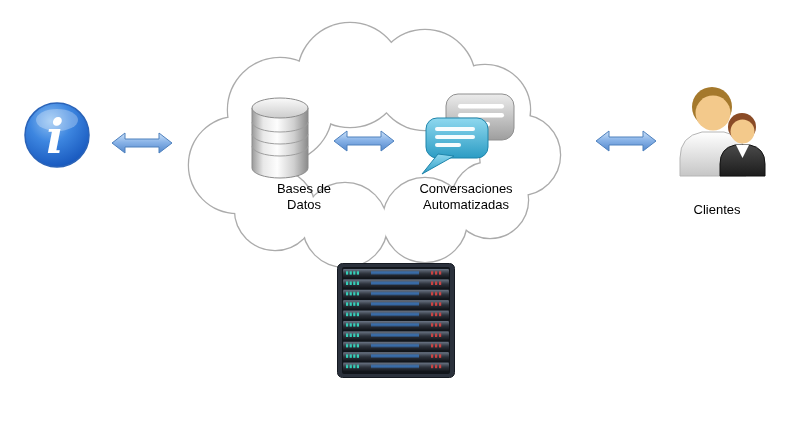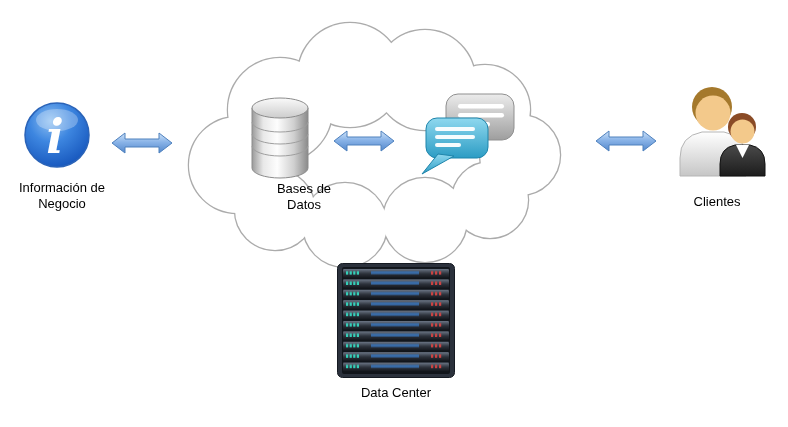--- a/index.html
+++ b/index.html
@@ -25,21 +25,21 @@
   #icon-info    { left: 23px;  top: 101px; width: 68px;  height: 68px; }
   #label-info   { left: 10px;  top: 180px; width: 104px; }
   #arrow-1      { left: 112px; top: 132px; width: 60px;  height: 22px; }
   #icon-db      { left: 251px; top: 96px;  width: 58px;  height: 84px; }
   #label-db     { left: 248px; top: 181px; width: 70px; margin-left: 21px; }
   #arrow-2      { left: 334px; top: 130px; width: 60px;  height: 22px; }
   #icon-chat    { left: 408px; top: 92px;  width: 110px; height: 88px; }
   #label-conv   { left: 406px; top: 181px; width: 120px; }
   #arrow-3      { left: 596px; top: 130px; width: 60px;  height: 22px; }
   #icon-people  { left: 668px; top: 80px;  width: 100px; height: 100px; }
-  #label-cli    { left: 667px; top: 194px; width: 100px; }
+  #label-cli    { left: 667px; top: 202px; width: 100px; }
   #icon-rack    { left: 337px; top: 263px; width: 118px; height: 115px; }
   #label-dc     { left: 337px; top: 385px; width: 118px; }
 </style>
 </head>
 <body>
 
 <div class="canvas">
 
   <svg id="cloud" class="abs cloud" viewBox="0 0 400 250">
     <g stroke="#ababab" stroke-width="2.5" fill="#ffffff">
@@ -74,21 +74,20 @@
         <stop offset="0" stop-color="#8ec0f2"></stop>
         <stop offset="0.35" stop-color="#3d86e0"></stop>
         <stop offset="0.75" stop-color="#1a5bc0"></stop>
         <stop offset="1" stop-color="#0c3f92"></stop>
       </radialGradient>
     </defs>
     <circle cx="34" cy="34" r="32" fill="url(#infog)" stroke="#2a63b8" stroke-width="1.5"></circle>
     <ellipse cx="34" cy="19" rx="21" ry="11" fill="#ffffff" opacity="0.28"></ellipse>
     <text x="32" y="52" text-anchor="middle" font-family="DejaVu Serif, serif" font-style="italic" font-weight="bold" font-size="46" fill="#ffffff">i</text>
   </svg>
-  <div id="label-info" class="abs node-label">Información de Negocio</div>
 
   <svg id="arrow-1" class="abs connector" viewBox="0 0 60 22">
     <defs>
       <linearGradient id="ag1" x1="0" y1="0" x2="0" y2="1">
         <stop offset="0" stop-color="#cfe3f8"></stop>
           <stop offset="0.45" stop-color="#8ab4e8"></stop>
           <stop offset="1" stop-color="#5488cc"></stop>
       </linearGradient>
     </defs>
     <polygon points="0,11 13,1 13,7 47,7 47,1 60,11 47,21 47,15 13,15 13,21" fill="url(#ag1)" stroke="#4f81bd" stroke-width="1"></polygon>
@@ -143,20 +142,21 @@
     <rect x="50" y="12" width="46" height="4.5" rx="2.2" fill="#ffffff"></rect>
     <rect x="50" y="21" width="46" height="4.5" rx="2.2" fill="#ffffff"></rect>
     <rect x="50" y="30" width="32" height="4.5" rx="2.2" fill="#ffffff"></rect>
 
     <rect x="18" y="26" width="62" height="40" rx="11" fill="url(#bubb)" stroke="#1f85ab" stroke-width="1"></rect>
     <polygon points="30,62 14,82 46,64" fill="url(#bubb)" stroke="#1f85ab" stroke-width="1"></polygon>
     <rect x="27" y="35" width="40" height="4" rx="2" fill="#ffffff" opacity="0.95"></rect>
     <rect x="27" y="43" width="40" height="4" rx="2" fill="#ffffff" opacity="0.95"></rect>
     <rect x="27" y="51" width="26" height="4" rx="2" fill="#ffffff" opacity="0.95"></rect>
   </svg>
+  <div id="label-conv" class="abs node-label">Conversaciones Automatizadas</div>
 
   <svg id="arrow-3" class="abs connector" viewBox="0 0 60 22">
     <defs>
       <linearGradient id="ag3" x1="0" y1="0" x2="0" y2="1">
         <stop offset="0" stop-color="#cfe3f8"></stop>
           <stop offset="0.45" stop-color="#8ab4e8"></stop>
           <stop offset="1" stop-color="#5488cc"></stop>
       </linearGradient>
     </defs>
     <polygon points="0,11 13,1 13,7 47,7 47,1 60,11 47,21 47,15 13,15 13,21" fill="url(#ag3)" stroke="#4f81bd" stroke-width="1"></polygon>
@@ -201,15 +201,14 @@
         <rect x="28" y="3.2" width="48" height="3" fill="#3973b8" opacity="0.85"></rect>
         <rect x="88" y="3.2" width="2.2" height="3.4" fill="#cc4444"></rect>
         <rect x="92" y="3.2" width="2.2" height="3.4" fill="#cc4444"></rect>
         <rect x="96" y="3.2" width="2.2" height="3.4" fill="#cc4444"></rect>
       </pattern>
     </defs>
     <rect x="0.5" y="0.5" width="117" height="114" rx="5" fill="#2b313c" stroke="#151a22" stroke-width="1"></rect>
     <rect x="5" y="4" width="108" height="107" rx="2" fill="#11151b"></rect>
     <rect x="6" y="5" width="106" height="104" fill="url(#srvrows)"></rect>
   </svg>
-  <div id="label-dc" class="abs node-label">Data Center</div>
 
 </div>
 
 </body></html>

